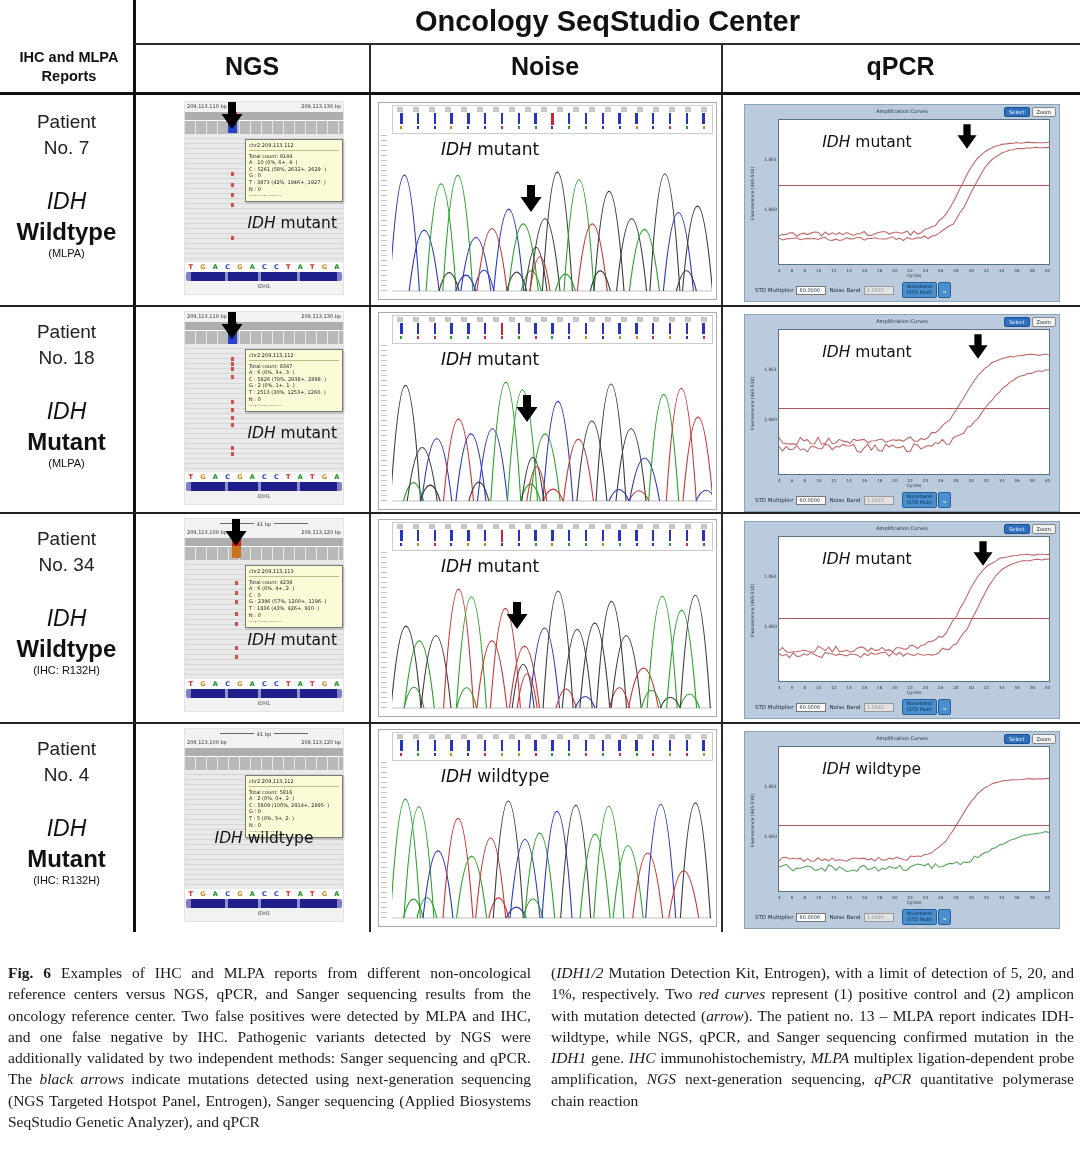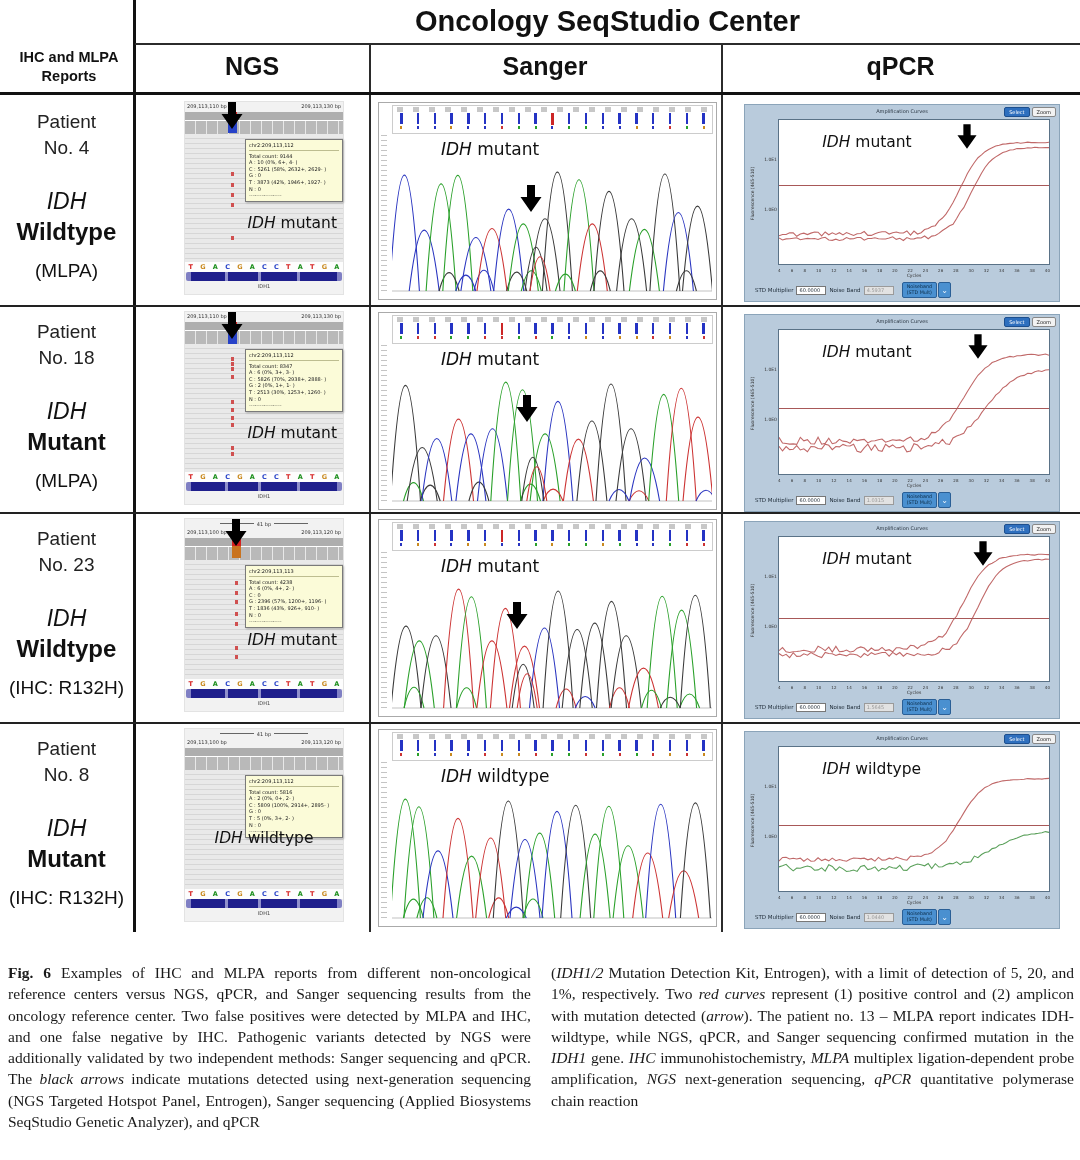--- a/index.html
+++ b/index.html
@@ -16,21 +16,21 @@
   .col-hdr{position:absolute;top:52px;font-size:25px;font-weight:bold;text-align:center;}
   #col-ngs{left:135px;width:234px;}
   #col-sanger{left:369px;width:352px;}
   #col-qpcr{left:721px;width:359px;}
   .row{position:absolute;left:0;width:1080px;}
   
   .cell-label{position:absolute;left:0;top:0;width:133px;height:100%;text-align:center;padding-top:14px;box-sizing:border-box;}
   .pt{font-size:19px;line-height:26px;color:#222;}
   .gene-line{margin-top:27px;font-size:23px;font-style:italic;}
   .status-line{font-size:24px;font-weight:bold;margin-top:3px;}
-  .method-line{font-size:19px;margin-top:14px;}
+  .method-line{font-size:11px;margin-top:1px;}
   
   .cell-ngs{position:absolute;left:135px;top:0;width:234px;height:100%;}
   .ngs-shot{position:absolute;left:50px;top:7px;width:158px;height:192px;background:#f2f2f2;display:flex;flex-direction:column;font-family:"DejaVu Sans",sans-serif;box-shadow:0 0 0 1px #e3e3e3;}
   .ngs-span{height:9px;font-size:5px;color:#333;display:flex;justify-content:center;align-items:center;gap:3px;}
   .ngs-span::before,.ngs-span::after{content:"";width:34px;height:1px;background:#666;}
   .ngs-coords{height:9px;display:flex;justify-content:space-between;font-size:5px;color:#333;padding:1px 2px 0 2px;}
   .ngs-tracks{position:relative;}
   .ngs-ref{height:8px;background:#aeaeae;}
   .ngs-sq{height:13px;border-top:1px solid #fff;background:repeating-linear-gradient(90deg,#b9b9b9 0 10px,#e8e8e8 10px 11px);}
   .variant-col{position:absolute;top:0;width:9px;}
@@ -94,27 +94,27 @@
 </head>
 <body>
 
 <div>
   <div id="hdr-left">
     <div>IHC and MLPA</div>
     <div>Reports</div>
   </div>
   <div id="main-title">Oncology SeqStudio Center</div>
   <div class="col-hdr" id="col-ngs">NGS</div>
-  <div class="col-hdr" id="col-sanger">Sanger</div>
+  <div class="col-hdr" id="col-sanger">Noise</div>
   <div class="col-hdr" id="col-qpcr">qPCR</div>
   <div id="rows">
   <div class="row" style="top: 95px; height: 210px;">
     <div class="cell-label">
       <div class="pt">Patient</div>
-      <div class="pt">No. 4</div>
+      <div class="pt">No. 7</div>
       <div class="gene-line">IDH</div>
       <div class="status-line">Wildtype</div>
       <div class="method-line">(MLPA)</div>
     </div>
 
     <div class="cell-ngs">
       <div class="ngs-shot">
         <svg class="arrow ngs-arrow" viewBox="0 0 22 27" style="left: calc(27% - 7px);">
               <path d="M7 0 H15 V12 H21.5 L11 27 L0.5 12 H7 Z"></path>
             </svg>
@@ -531,21 +531,21 @@
             <div class="qp-dd-chev">⌄</div>
           </div>
         </div>
       </div>
     </div>
   </div>
 
   <div class="row" style="top: 512px; height: 210px;">
     <div class="cell-label">
       <div class="pt">Patient</div>
-      <div class="pt">No. 23</div>
+      <div class="pt">No. 34</div>
       <div class="gene-line">IDH</div>
       <div class="status-line">Wildtype</div>
       <div class="method-line">(IHC: R132H)</div>
     </div>
 
     <div class="cell-ngs">
       <div class="ngs-shot">
         <svg class="arrow ngs-arrow" viewBox="0 0 22 27" style="left: calc(30% - 7px);">
               <path d="M7 0 H15 V12 H21.5 L11 27 L0.5 12 H7 Z"></path>
             </svg>
@@ -748,21 +748,21 @@
             <div class="qp-dd-chev">⌄</div>
           </div>
         </div>
       </div>
     </div>
   </div>
 
   <div class="row" style="top: 722px; height: 210px;">
     <div class="cell-label">
       <div class="pt">Patient</div>
-      <div class="pt">No. 8</div>
+      <div class="pt">No. 4</div>
       <div class="gene-line">IDH</div>
       <div class="status-line">Mutant</div>
       <div class="method-line">(IHC: R132H)</div>
     </div>
 
     <div class="cell-ngs">
       <div class="ngs-shot">
 
         <div class="ngs-span">
               <span>41 bp</span>

